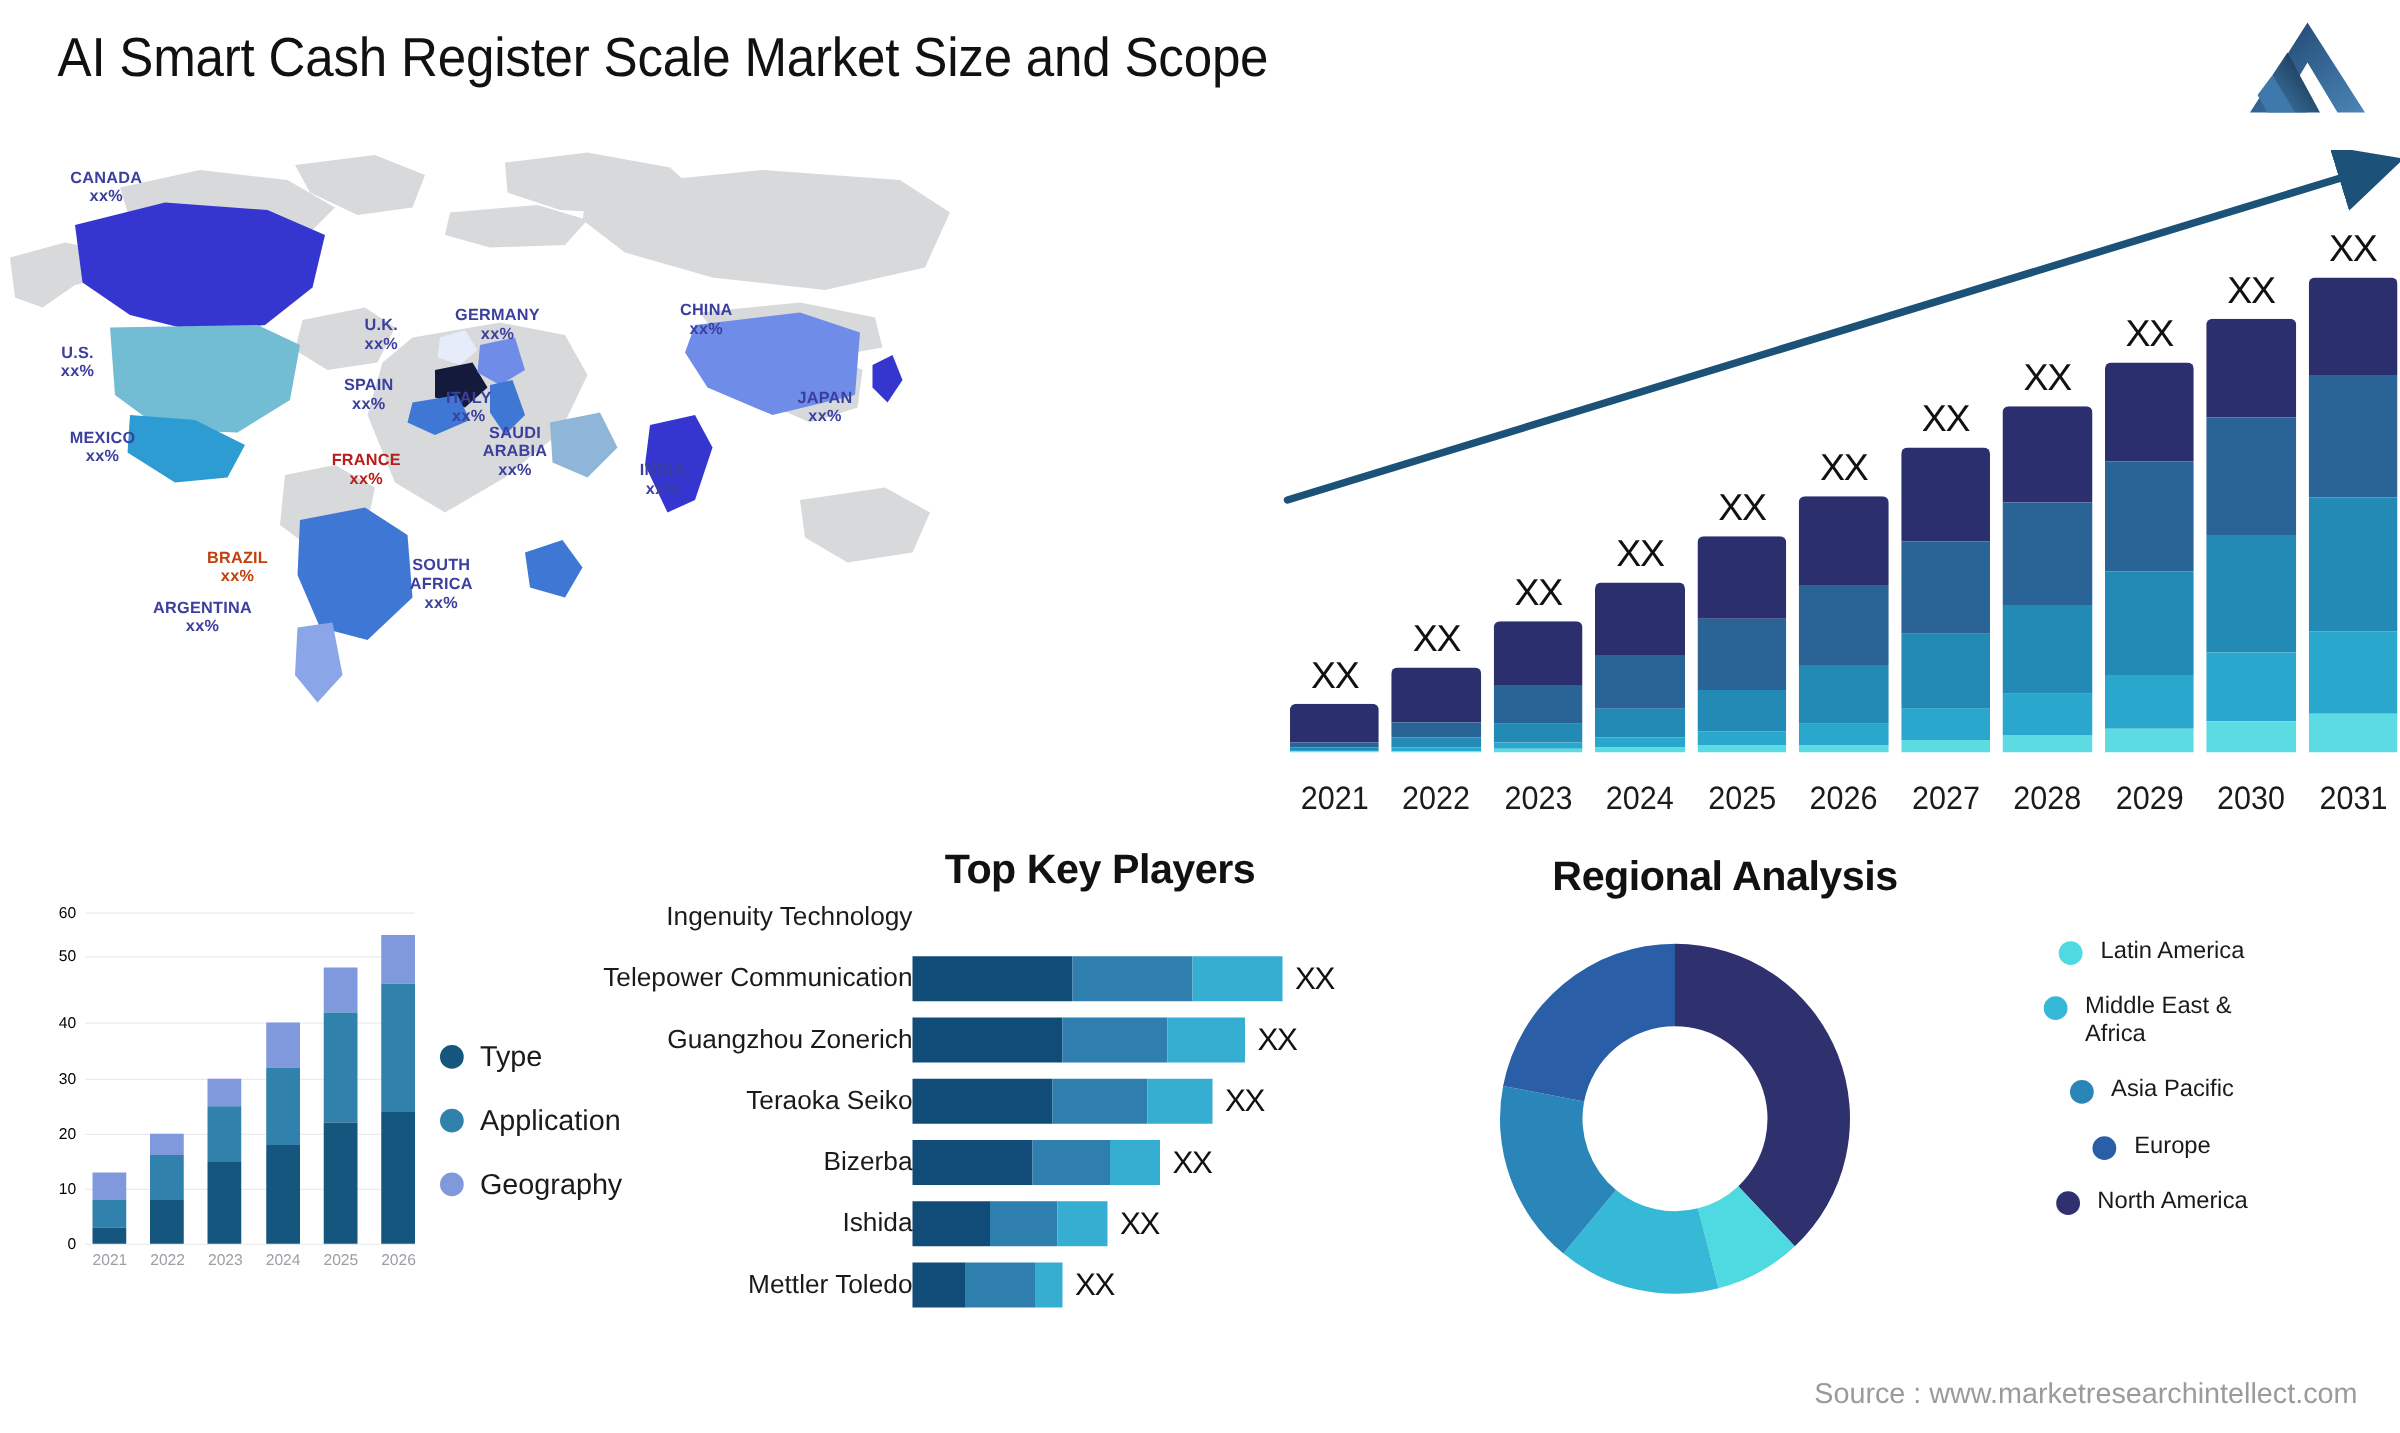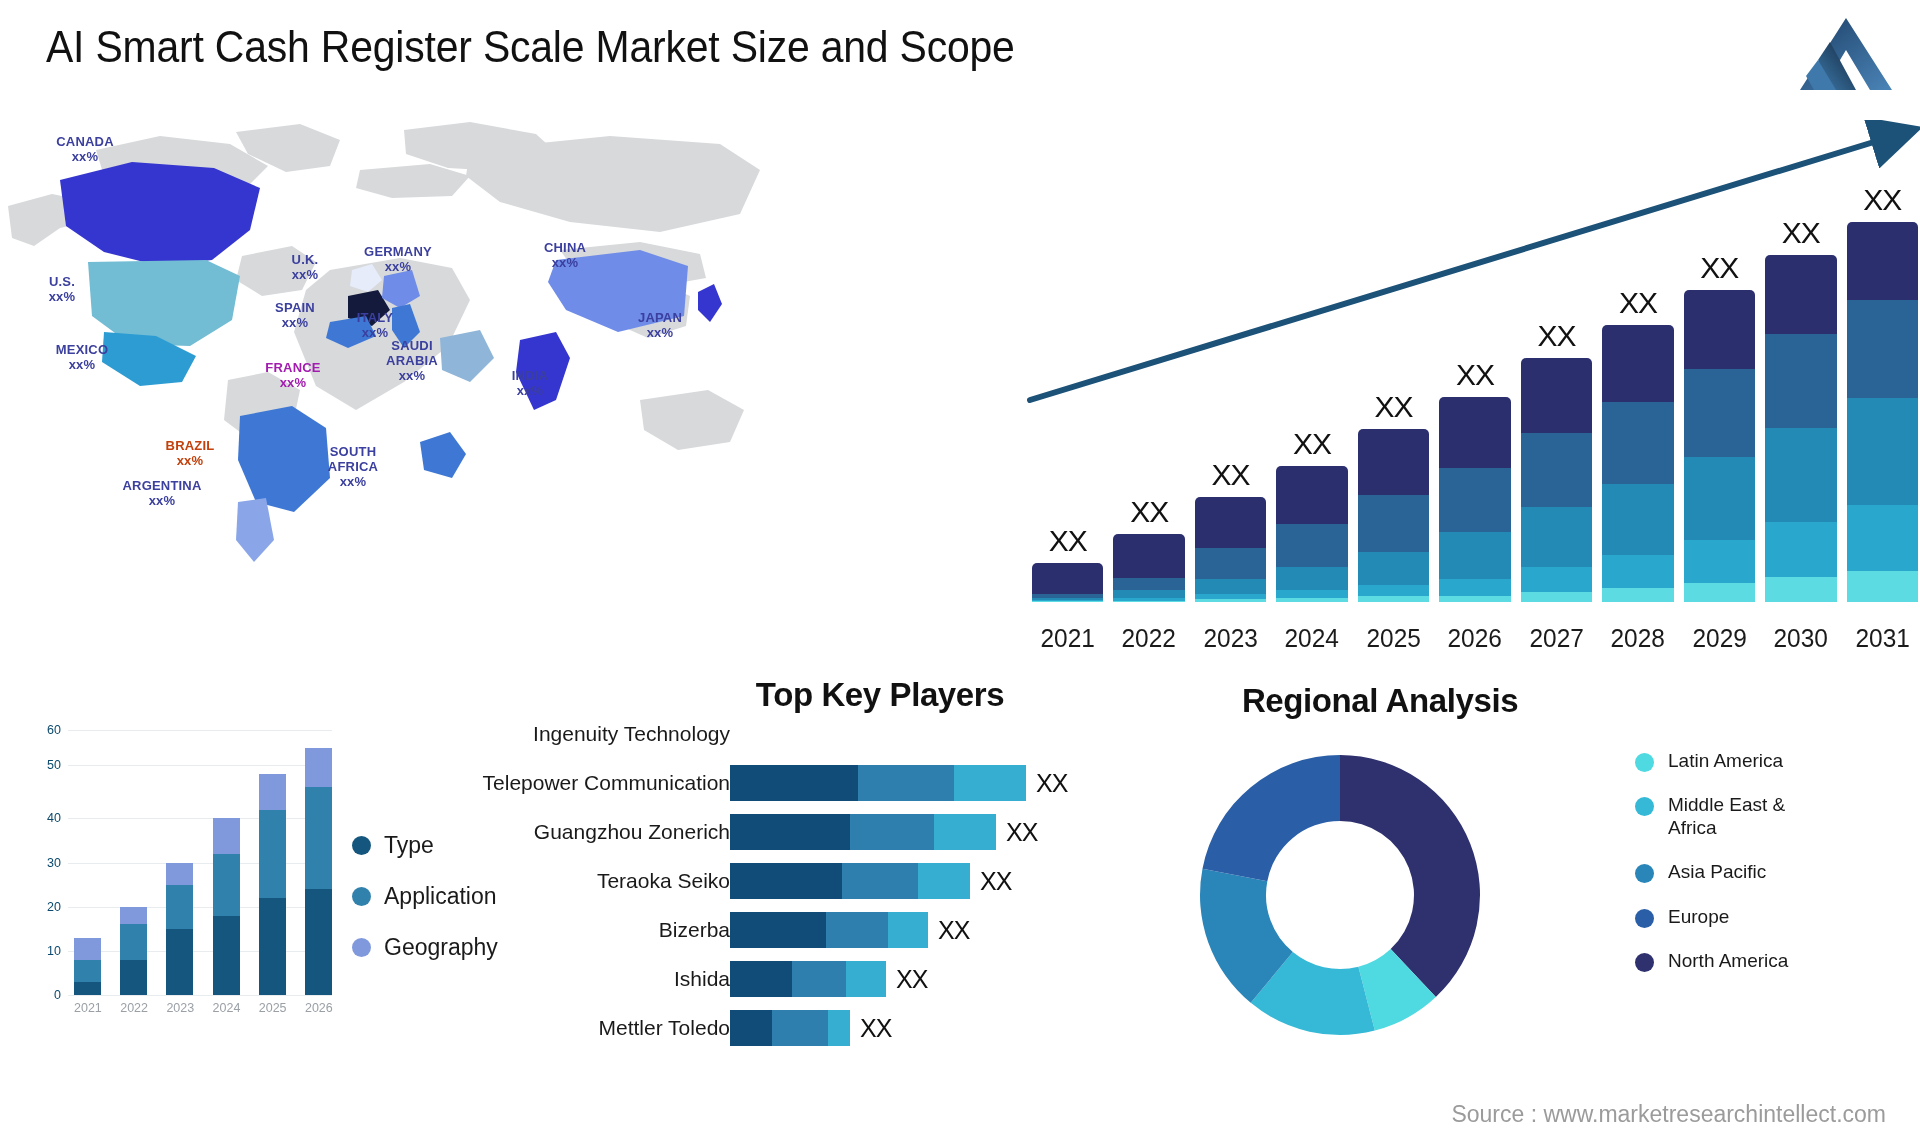--- a/index.html
+++ b/index.html
@@ -50,21 +50,21 @@
               font-family: "Liberation Sans", sans-serif; transform: scaleX(0.94); }
 
   
   .sec-title { position: absolute; font-size: 33px; font-weight: bold; color: #111;
                font-family: "Liberation Sans", sans-serif; letter-spacing: -0.4px; }
 
   
   #seg { position: absolute; left: 22px; top: 700px; width: 610px; height: 430px; }
   #seg-plot { position: absolute; left: 46px; top: 30px; width: 260px; height: 265px; }
   .gridline { position: absolute; left: 0; width: 264px; height: 1px; background: #e9ecef; }
-  .ytick { position: absolute; right: 100%; margin-right: 7px; font-size: 12.5px; color: #0c4a6e;
+  .ytick { position: absolute; right: 100%; margin-right: 7px; font-size: 12.5px; color: #000000;
            transform: translateY(-50%); }
   #seg-bars { position: absolute; left: 6px; bottom: 0; width: 258px; height: 265px;
               display: flex; align-items: flex-end; justify-content: space-between; }
   .seg-col { width: 27px; display: flex; flex-direction: column; justify-content: flex-end; height: 100%; }
   .seg-seg { width: 100%; }
   #seg-xaxis { position: absolute; left: 52px; top: 301px; width: 258px;
                display: flex; justify-content: space-between; }
   .seg-xlbl { width: 27px; text-align: center; font-size: 12.5px; color: #9aa0a6; }
   #seg-legend { position: absolute; left: 330px; top: 132px; }
   .seg-lrow { display: flex; align-items: center; gap: 13px; margin-bottom: 24px; }
@@ -77,21 +77,21 @@
   .pl-name { position: absolute; right: 100%; margin-right: 0px; font-size: 21px;
              color: #1a1a1a; white-space: nowrap; font-family: "Liberation Sans", sans-serif; }
   .pl-bar { display: flex; height: 36px; }
   .pl-seg { height: 100%; }
   .pl-val { font-size: 25px; color: #111; margin-left: 10px; letter-spacing: -1px; }
 
   
   #region { position: absolute; left: 1150px; top: 690px; width: 770px; height: 440px; }
   #donut { position: absolute; left: 40px; top: 55px; }
   #region-legend { position: absolute; left: 485px; top: 60px; }
-  .rg-row { display: flex; align-items: flex-start; gap: 14px; margin-bottom: 22px; }
+  .rg-row { display: flex; align-items: flex-start; gap: 14px; margin-bottom: 22px; justify-content: center; }
   .rg-dot { width: 19px; height: 19px; border-radius: 50%; flex: none; margin-top: 3px; }
   .rg-text { font-size: 19px; color: #1a1a1a; line-height: 1.18; max-width: 140px;
              font-family: "Liberation Sans", sans-serif; }
 
   #source { position: absolute; right: 34px; bottom: 18px; font-size: 23px; color: #9b9b9b;
             font-family: "Liberation Sans", sans-serif; }
 </style>
 </head>
 <body>
 
@@ -157,21 +157,21 @@
       <div class="map-label" style="left: 62px; top: 164px; color: rgb(59, 63, 158); transform: translateX(-50%);">U.S.
 xx%</div>
       <div class="map-label" style="left: 82px; top: 232px; color: rgb(59, 63, 158); transform: translateX(-50%);">MEXICO
 xx%</div>
       <div class="map-label" style="left: 190px; top: 328px; color: #c2410c; transform: translateX(-50%);">BRAZIL
 xx%</div>
       <div class="map-label" style="left: 162px; top: 368px; color: rgb(59, 63, 158); transform: translateX(-50%);">ARGENTINA
 xx%</div>
       <div class="map-label" style="left: 305px; top: 142px; color: rgb(59, 63, 158); transform: translateX(-50%);">U.K.
 xx%</div>
-      <div class="map-label" style="left: 293px; top: 250px; color: #a21caf; transform: translateX(-50%);">FRANCE
+      <div class="map-label" style="left: 293px; top: 250px; color: #b91c1c; transform: translateX(-50%);">FRANCE
 xx%</div>
       <div class="map-label" style="left: 295px; top: 190px; color: rgb(59, 63, 158); transform: translateX(-50%);">SPAIN
 xx%</div>
       <div class="map-label" style="left: 398px; top: 134px; color: rgb(59, 63, 158); transform: translateX(-50%);">GERMANY
 xx%</div>
       <div class="map-label" style="left: 375px; top: 200px; color: rgb(59, 63, 158); transform: translateX(-50%);">ITALY
 xx%</div>
       <div class="map-label" style="left: 353px; top: 334px; color: rgb(59, 63, 158); transform: translateX(-50%);">SOUTH
 AFRICA
 xx%</div>

